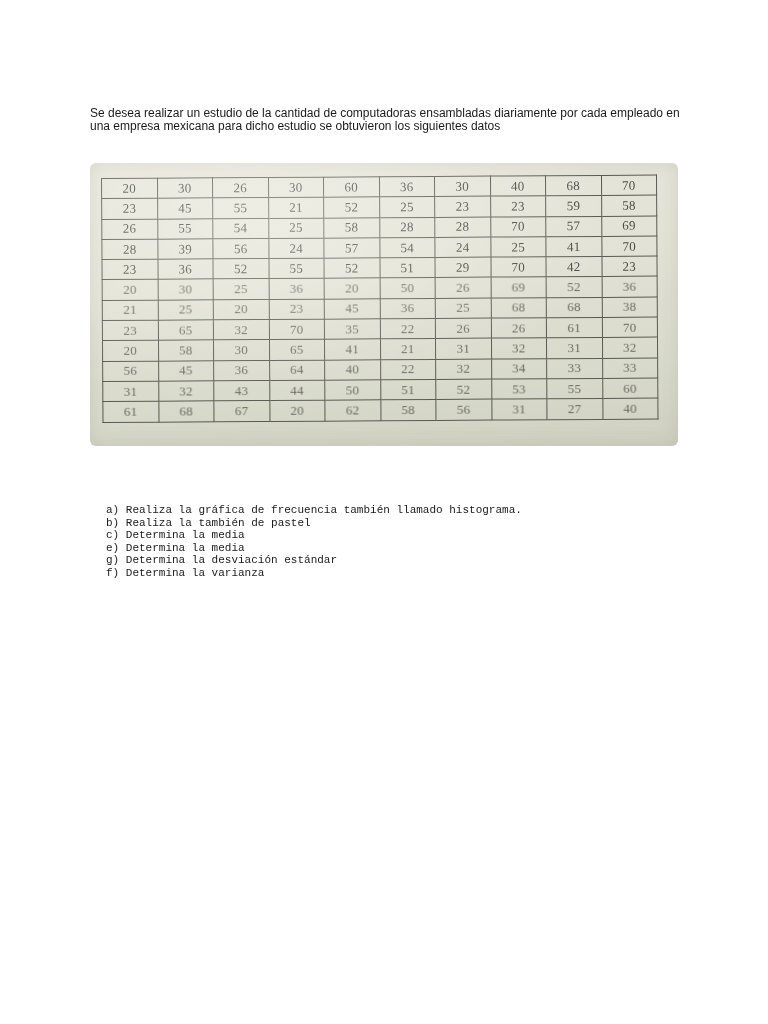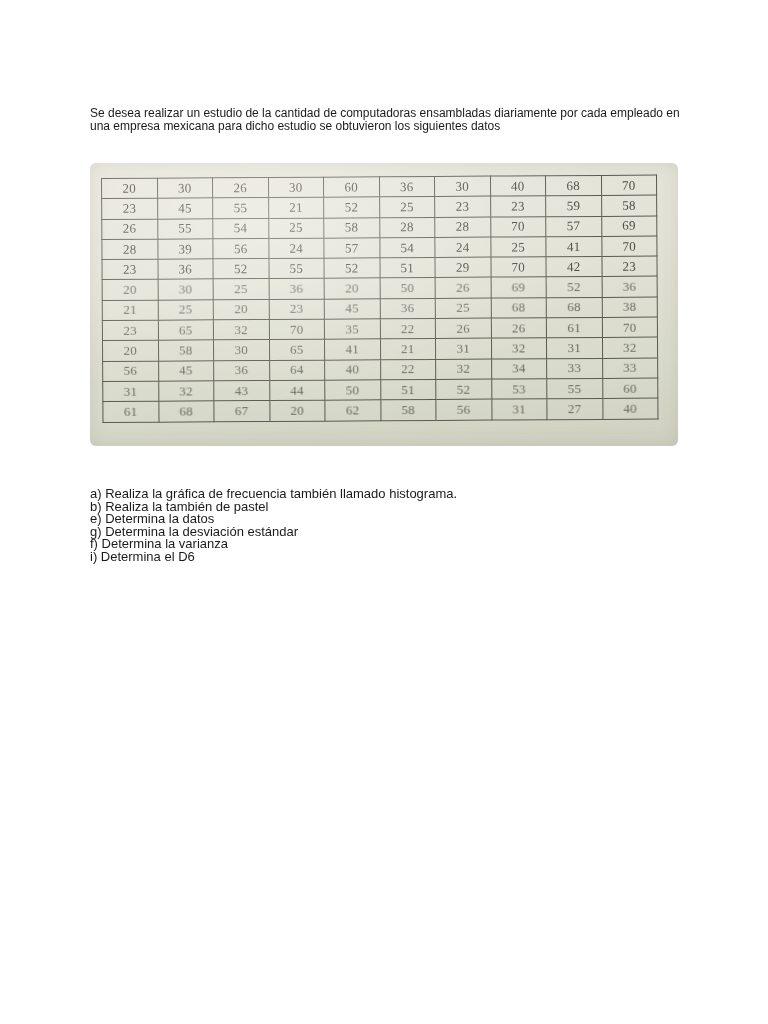--- a/index.html
+++ b/index.html
@@ -63,25 +63,26 @@
       letter-spacing: 0.3px;
     }
     .data-table tr:nth-child(n+6) td {
       color: #6a6a62;
       filter: blur(0.25px);
     }
     .questions {
       position: absolute;
       left: 90px;
       top: 488px;
-      margin: 0;
+      margin: 16px;
       padding: 0;
       list-style: none;
-      font-size: 13px;
+      font-size: 11px;
       line-height: 12.55px;
+      font-family: Liberation Mono, monospace;
     }
     .questions li {
       margin: 0;
       padding: 0;
       white-space: nowrap;
     }
   </style>
 </head>
 <body>
 
@@ -234,17 +235,17 @@
           <td>27</td>
           <td>40</td>
         </tr>
       </tbody>
   </table>
 </div>
 
 <ul class="questions">
   <li>a) Realiza la gráfica de frecuencia también llamado histograma.</li>
   <li>b) Realiza la también de pastel</li>
-  <li>e) Determina la datos</li>
+  <li>c) Determina la media</li>
+  <li>e) Determina la media</li>
   <li>g) Determina la desviación estándar</li>
   <li>f) Determina la varianza</li>
-  <li>i) Determina el D6</li>
 </ul>
 
 </body></html>

